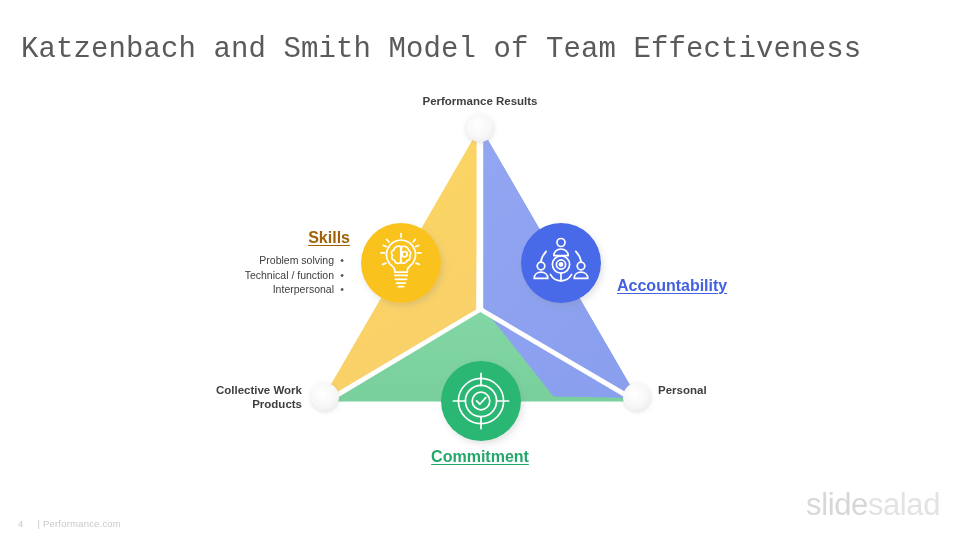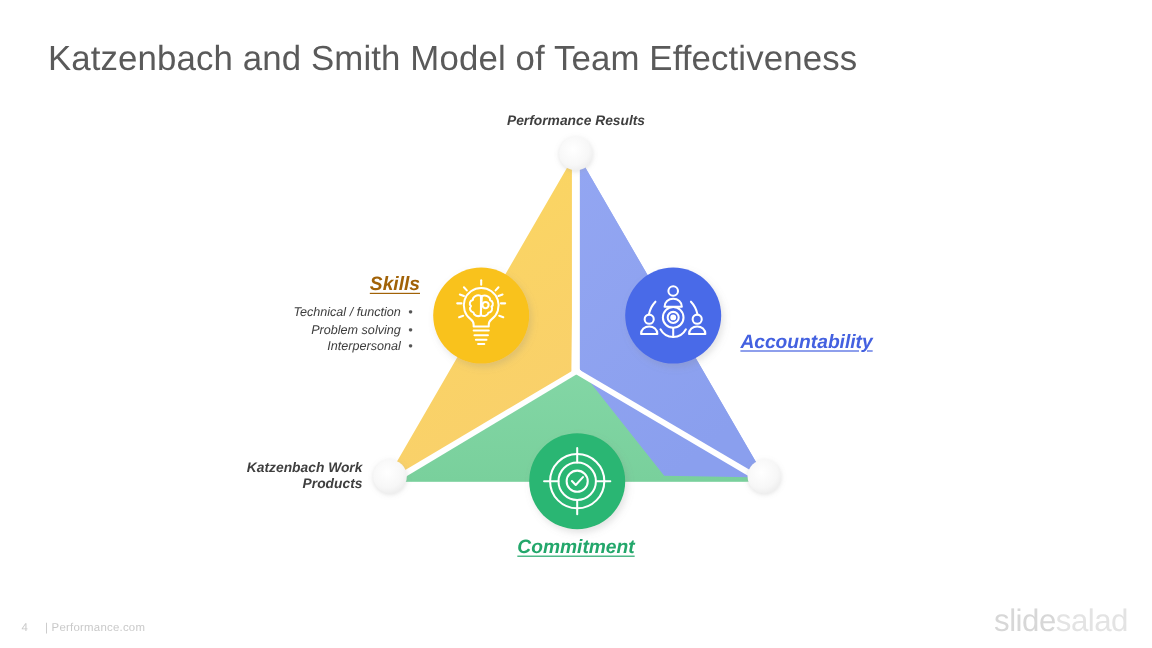--- a/index.html
+++ b/index.html
@@ -8,33 +8,34 @@
     background:#ffffff;
     font-family:"Liberation Sans", sans-serif;
     position:relative;
     overflow:hidden;
     -webkit-font-smoothing:antialiased;
   }
 
   
   .slide-title{
     position:absolute;
-    left:40px; top:33px;
+    left:21px; top:33px;
     font-size:29px;
     font-weight:400;
     color:#5a5a5a;
     letter-spacing:.1px;
     white-space:nowrap;
+    font-family:Liberation Mono, monospace;
   }
 
   
   .stage{
     position:absolute;
     left:0; top:0;
-    width:960px; height:540px;font-style:italic;
+    width:960px; height:540px;
   }
   .stage svg{ position:absolute; left:0; top:0; }
 
   
   .vlabel{
     position:absolute;
     font-size:11.5px;
     font-weight:bold;
     color:#3f3f3f;
     line-height:14px;
@@ -84,22 +85,22 @@
     position:absolute;
     left:18px; bottom:11px;
     font-size:9.5px;
     color:#c9c9c9;
     letter-spacing:.2px;
   }
   .footer .pg{ margin-right:14px; }
 
   .brand{
     position:absolute;
-    right:20px; bottom:8px;
-    font-size:26px;
+    right:20px; bottom:20px;
+    font-size:31px;
     letter-spacing:-.4px;
     line-height:30px;
   }
   .brand .b1{ color:#d7d7d7; }
   .brand .b2{ color:#e3e3e3; }
 </style>
 </head>
 <body>
 
 <div class="slide-title">Katzenbach and Smith Model of Team Effectiveness</div>
@@ -233,35 +234,36 @@
         <path d="M 481 417.6 l 0 11"></path>
         <path d="M 453.4 401 l 11 0"></path>
         <path d="M 497.6 401 l 11 0"></path>
       </g>
     </g>
   </svg>
 
   <div class="vlabel top">Performance Results</div>
 
   <div class="vlabel left">
-    <div>Katzenbach Work</div>
+    <div>Collective Work</div>
     <div>Products</div>
   </div>
 
   <div class="vlabel right">
+    <div>Personal</div>
   </div>
 
   <div class="block skills">
     <h3>Skills</h3>
     <ul>
       <li>
-        <span>Technical / function</span><span class="dot">•</span>
+        <span>Problem solving</span><span class="dot">•</span>
       </li>
       <li>
-        <span>Problem solving</span><span class="dot">•</span>
+        <span>Technical / function</span><span class="dot">•</span>
       </li>
       <li>
         <span>Interpersonal</span><span class="dot">•</span>
       </li>
     </ul>
   </div>
 
   <div class="block accountability">
     <h3>Accountability</h3>
   </div>

